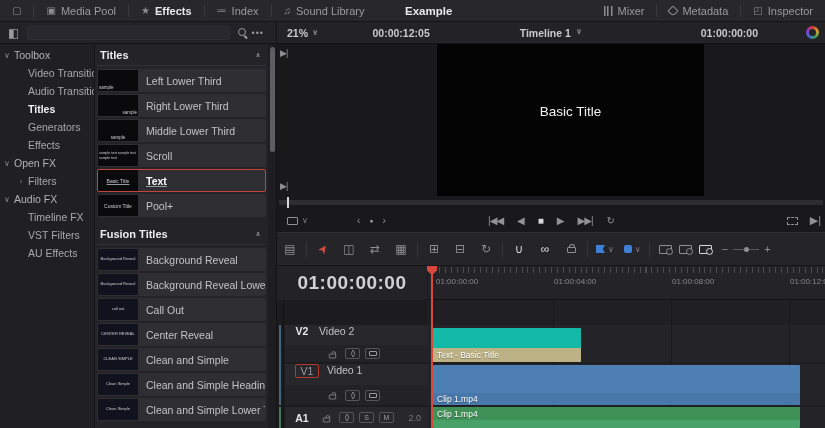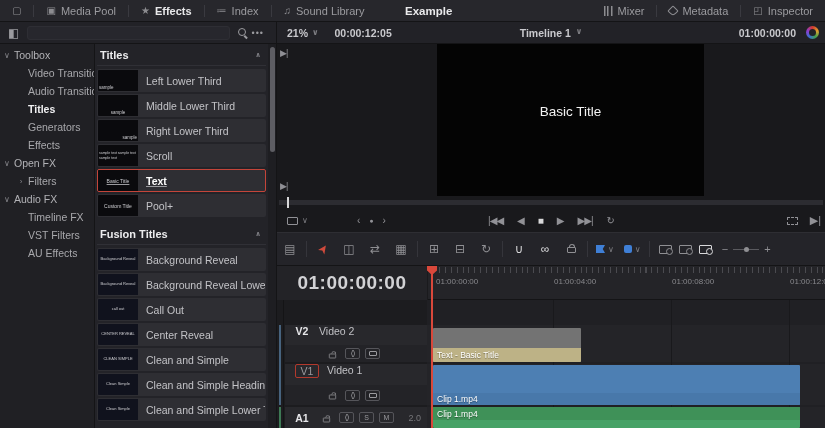--- a/index.html
+++ b/index.html
@@ -20,21 +20,21 @@
   .ic-inspector{font-size:10px;color:#8c8c90;}
 
   
   #bar2{left:0;top:22px;width:825px;height:22px;background:#222227;border-bottom:1px solid #141416;display:flex;align-items:center;}
   #fx-header{width:277px;height:100%;display:flex;align-items:center;border-right:1px solid #141416;padding:0 4px;}
   .ic-panel{font-size:12px;color:#9b9b9f;margin:0 4px;}
   #search-field{flex:1;height:14px;background:#27272d;border:1px solid #2e2e34;border-radius:3px;margin:0 4px;}
   .ic-mag{position:relative;width:8px;height:8px;border:1.4px solid #9b9b9f;border-radius:50%;margin:0 6px 2px 4px;}
   .ic-mag::after{content:'';position:absolute;left:6px;top:6px;width:4px;height:1.5px;background:#9b9b9f;transform:rotate(45deg);transform-origin:0 0;}
   .ellipsis{color:#9b9b9f;letter-spacing:1px;font-size:9px;margin-right:8px;}
-  #viewer-header{flex:1;height:100%;position:relative;display:flex;align-items:center;}
+  #viewer-header{flex:1;height:100%;position:relative;display:flex;align-items:center;gap:38px;}
   #zoom-select{margin-left:10px;color:#c9c9cd;font-weight:bold;font-size:10.5px;display:flex;gap:4px;align-items:center;}
   #viewer-tc{margin-left:16px;color:#c9c9cd;font-weight:bold;font-size:10.5px;}
   #timeline-select{position:absolute;left:0;right:0;display:flex;justify-content:center;gap:5px;color:#c9c9cd;font-weight:bold;font-size:10.5px;pointer-events:none;}
   #master-tc{margin-left:auto;color:#c9c9cd;font-weight:bold;font-size:10.5px;}
   .chev{color:#7e7e83;font-size:8px;}
   .ic-sync{width:13px;height:13px;border-radius:50%;margin:0 6px 0 10px;background:conic-gradient(#d23b2f,#e0a12c,#3fa14d,#3b6fd0,#8d3bd0,#d23b2f);position:relative;}
   .ic-sync::after{content:'';position:absolute;left:3px;top:3px;width:7px;height:7px;border-radius:50%;background:#222227;}
 
   
   #fx-sidebar{left:0;top:44px;width:95px;height:384px;background:#202024;border-right:1px solid #141416;padding-top:2px;}
@@ -129,21 +129,21 @@
   .th-btn.noborder{border-color:transparent;}
   .th-icons-pad{width:40px;flex:none;}
   .angle{letter-spacing:-1px;font-size:8px;}
   .t-ch{margin-left:auto;margin-right:6px;color:#77777b;font-size:9px;}
 
   #track-content{position:absolute;left:150px;top:0;width:398px;height:128px;background:#202024;overflow:hidden;}
   .row-band{position:absolute;left:0;width:398px;background:#242428;}
   .gridline{position:absolute;top:0;width:1px;height:128px;background:#19191c;}
   .clip{position:absolute;border-radius:1px;overflow:hidden;}
   .clip .nameband{position:absolute;left:0;right:0;bottom:0;display:flex;align-items:center;padding-left:4px;color:#fff;font-size:8.5px;white-space:nowrap;text-shadow:0 1px 1px rgba(0,0,0,0.4);}
-  #clip-title{background:#737373;}
+  #clip-title{background:#14b8a6;}
   #clip-title .nameband{height:14px;background:#bdb286;}
   #clip-video{background:#4d7fb3;}
   #clip-video .nameband{height:12px;background:#4878aa;}
   #clip-audio{background:#46a266;}
   #clip-audio .nameband{height:13px;background:#3f9158;}
   #playhead-line{position:absolute;left:154px;top:0;width:2px;height:128px;background:#d9483b;z-index:5;}
   #ruler-playhead{position:absolute;left:150px;top:0;width:10px;height:9px;background:#d9483b;clip-path:polygon(0 0,100% 0,100% 50%,50% 100%,0 50%);z-index:6;}
   #ruler-playhead-line{position:absolute;left:154px;top:8px;width:2px;height:26px;background:#d9483b;z-index:6;}
 </style>
 </head>
@@ -277,33 +277,33 @@
 
     <div class="fx-item">
           <div class="fx-thumb ta-bl">
             <span>sample</span>
           </div>
           <div class="fx-label">
             <span>Left Lower Third</span>
           </div>
         </div>
         <div class="fx-item">
+          <div class="fx-thumb ta-br">
+            <span>sample</span>
+          </div>
+          <div class="fx-label">
+            <span>Right Lower Third</span>
+          </div>
+        </div>
+        <div class="fx-item">
           <div class="fx-thumb ta-bc">
             <span>sample</span>
           </div>
           <div class="fx-label">
             <span>Middle Lower Third</span>
-          </div>
-        </div>
-        <div class="fx-item">
-          <div class="fx-thumb ta-br">
-            <span>sample</span>
-          </div>
-          <div class="fx-label">
-            <span>Right Lower Third</span>
           </div>
         </div>
         <div class="fx-item">
           <div class="fx-thumb ta-lines">
             <span>sample text sample text sample text</span>
           </div>
           <div class="fx-label">
             <span>Scroll</span>
           </div>
         </div>

